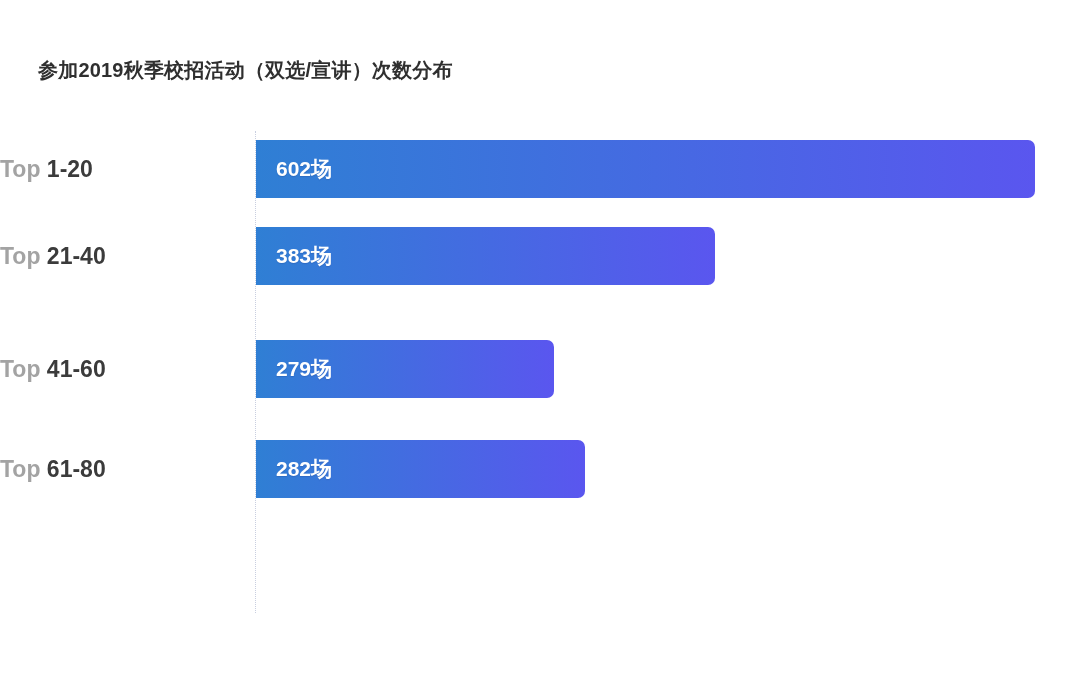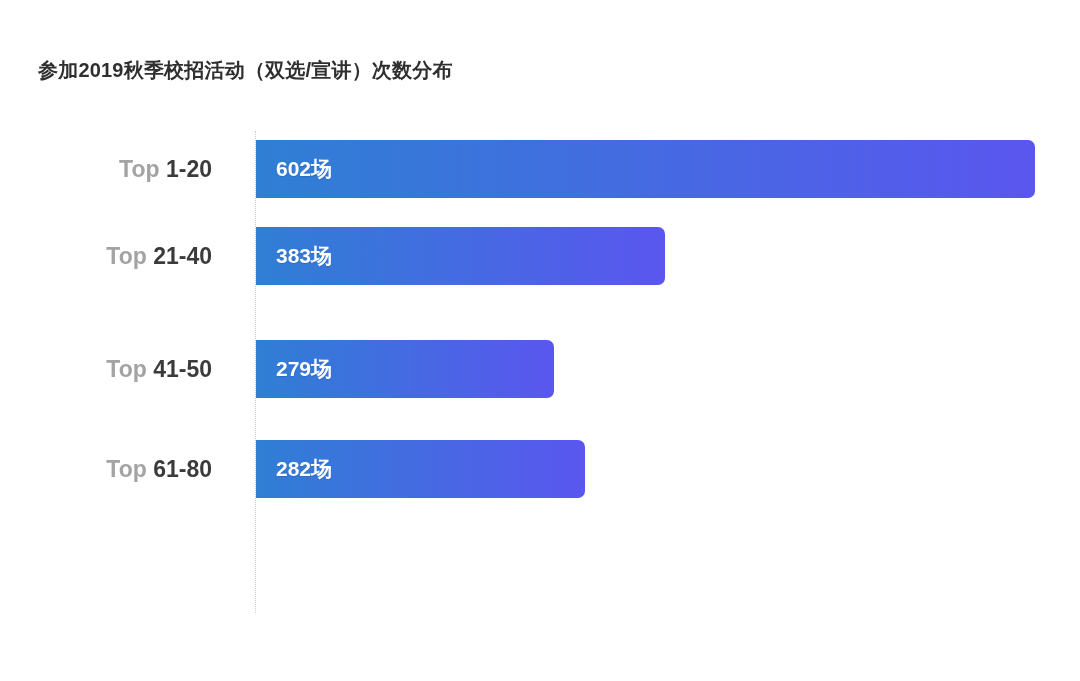--- a/index.html
+++ b/index.html
@@ -68,21 +68,21 @@
     display: block;
   }
 
   .cat-label {
     position: absolute;
     left: 0;
     top: 0;
     width: 212px;
     height: 58px;
     line-height: 58px;
-    text-align: right;
+    text-align: left;
     font-size: 23px;
     font-weight: bold;
     white-space: nowrap;
   }
   .cat-label .cat-top {
     color: #a3a3a3;
     font-weight: bold;
   }
   .cat-label .cat-range {
     color: #3b3b3b;
@@ -153,30 +153,30 @@
           </div>
         </div>
       </div>
 
       <div class="bar-row" style="top:110px;">
         <div class="cat-label">
           <span class="cat-top">Top </span>
           <span class="cat-range">21-40</span>
         </div>
         <div class="bar-track" style="width:409px;">
-          <div class="bar" style="width: 409px; background: linear-gradient(90deg, rgb(47, 127, 212) 0%, rgb(90, 86, 239) 100%);">
+          <div class="bar" style="width: 459px; background: linear-gradient(90deg, rgb(47, 127, 212) 0%, rgb(90, 86, 239) 100%);">
             <span class="bar-value">383场</span>
           </div>
         </div>
       </div>
 
       <div class="bar-row" style="top:223px;">
         <div class="cat-label">
           <span class="cat-top">Top </span>
-          <span class="cat-range">41-50</span>
+          <span class="cat-range">41-60</span>
         </div>
         <div class="bar-track" style="width:254px;">
           <div class="bar" style="width: 298px; background: linear-gradient(90deg, rgb(47, 127, 212) 0%, rgb(90, 86, 239) 100%);">
             <span class="bar-value">279场</span>
           </div>
         </div>
       </div>
 
       <div class="bar-row" style="top:323px;">
         <div class="cat-label">

